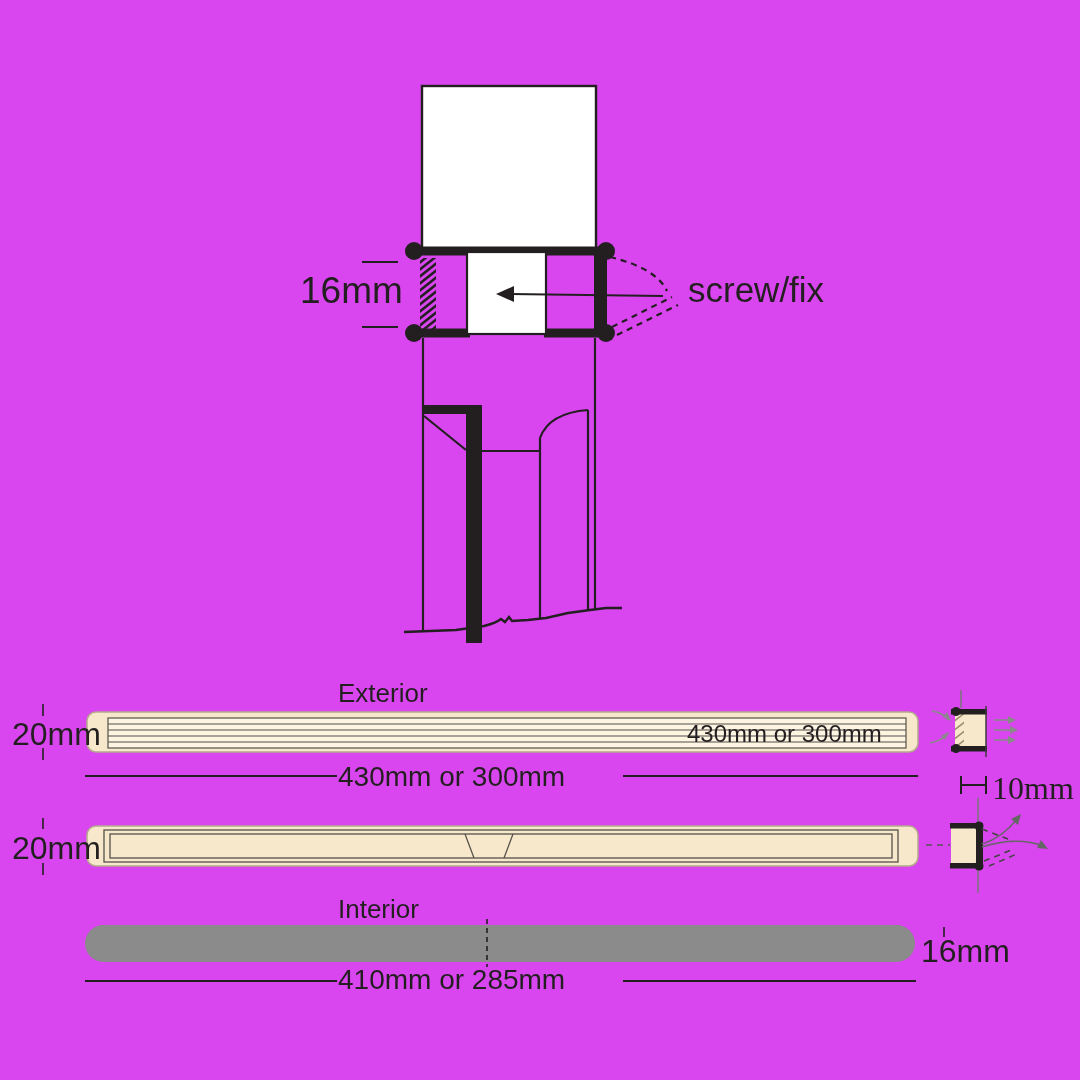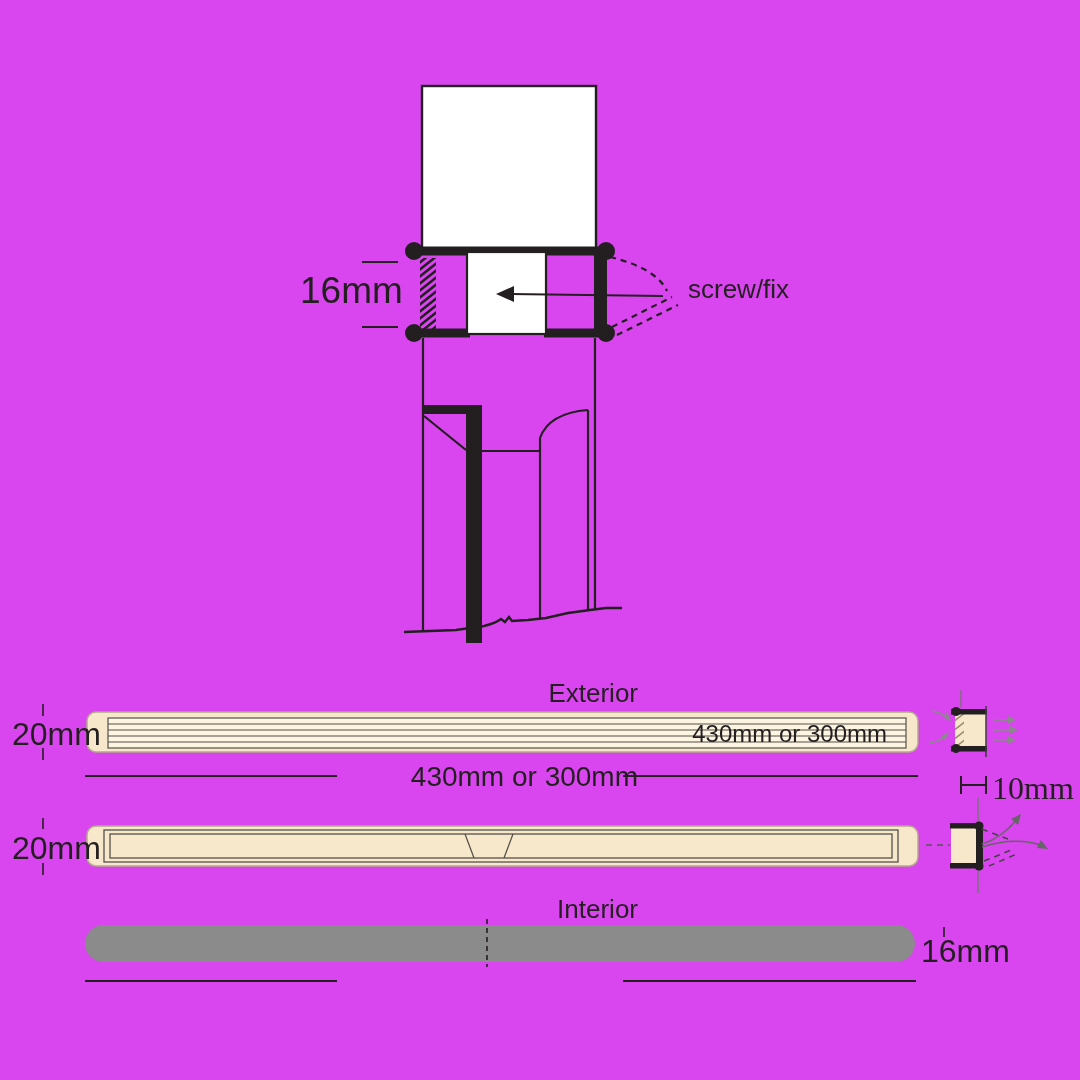--- a/index.html
+++ b/index.html
@@ -2,23 +2,23 @@
 <html style="--plate-fill: #f7e8cb; --plate-border: #b5a98c; --louver-fill: #fdf4e2; --detail-line: #55514a; --aperture-fill: #8b8b8b; --ink: #231f20; --gray-arrow: #8a8a8a;"><head>
 <meta charset="utf-8">
 <style>
   html,body{margin:0;padding:0;background:#fff;}
   .stage{
     position:relative;width:1080px;height:1080px;background:#d946ef;overflow:hidden;
     font-family:"Liberation Sans", sans-serif;color:var(--ink,#231f20);
   }
   svg.linework{position:absolute;left:0;top:0;}
   .lbl{position:absolute;white-space:nowrap;color:var(--ink,#231f20);}
-  .lbl.center{text-align:right;}
+  .lbl.center{text-align:left;}
   .t-big{font-size:37px;}
-  .t-note{font-size:26px;line-height:43px;text-align:center;}
+  .t-note{font-size:35px;line-height:43px;text-align:center;}
   .t-title{font-size:26px;}
   .t-dim{font-size:28px;}
   .t-side{font-size:32px;}
   .t-inbar{font-size:24px;}
 </style>
 </head>
 <body>
 
 <div class="stage">
 
@@ -194,14 +194,15 @@
   <div class="lbl t-title center" style="left:338px;top:678px;width:300px;">Exterior</div>
   <div class="lbl t-side" style="left:12px;top:716px;">20mm</div>
   <div class="lbl t-inbar center" style="left:687px;top:720px;width:200px;">430mm or 300mm</div>
   <div class="lbl t-dim center" style="left:338px;top:761px;width:300px;">430mm or 300mm</div>
   <div class="lbl t-side" style="left:992px;top:770px;font-family:Liberation Serif, serif;">10mm</div>
 
   <div class="lbl t-side" style="left:12px;top:830px;">20mm</div>
 
   <div class="lbl t-title center" style="left:338px;top:894px;width:300px;">Interior</div>
   <div class="lbl t-side" style="left:921px;top:933px;">16mm</div>
+  <div class="lbl t-dim center" style="left:338px;top:964px;width:300px;">410mm or 285mm</div>
 
 </div>
 
 </body></html>

